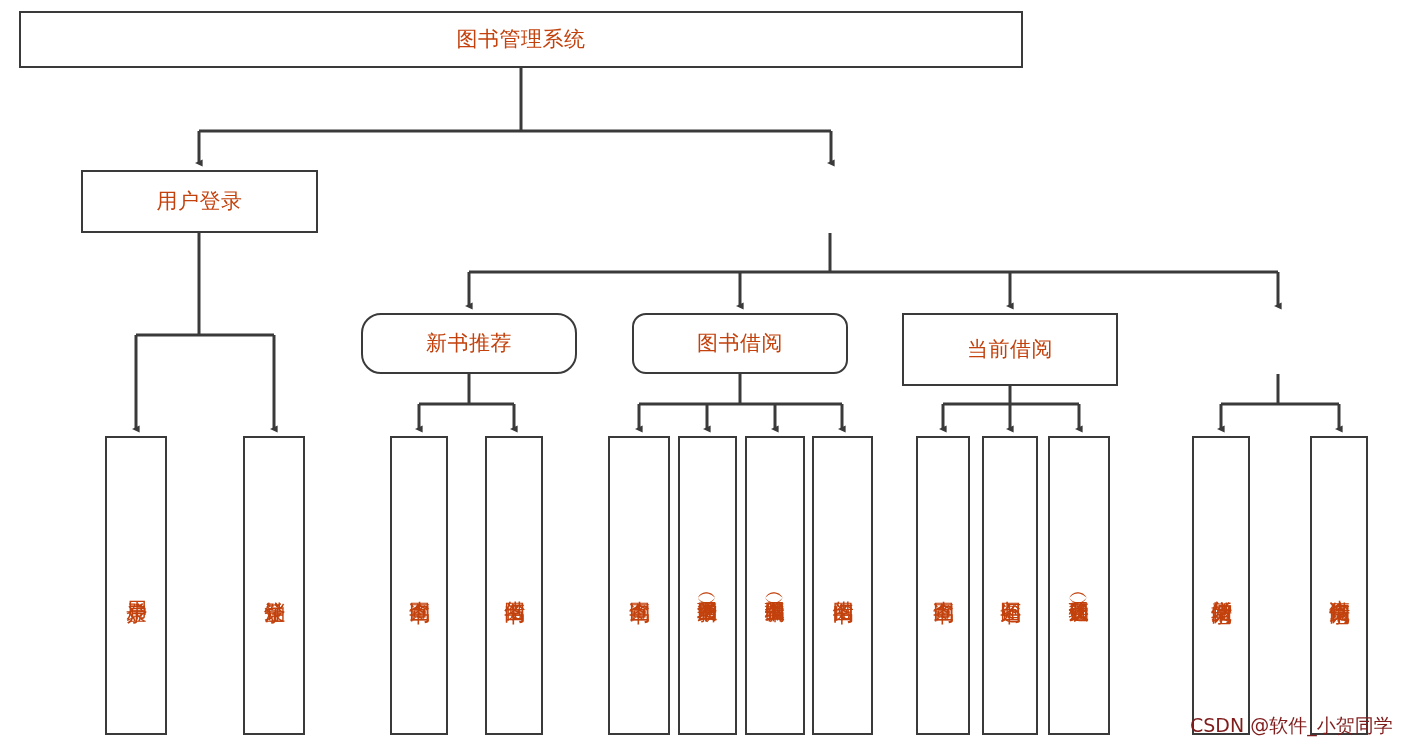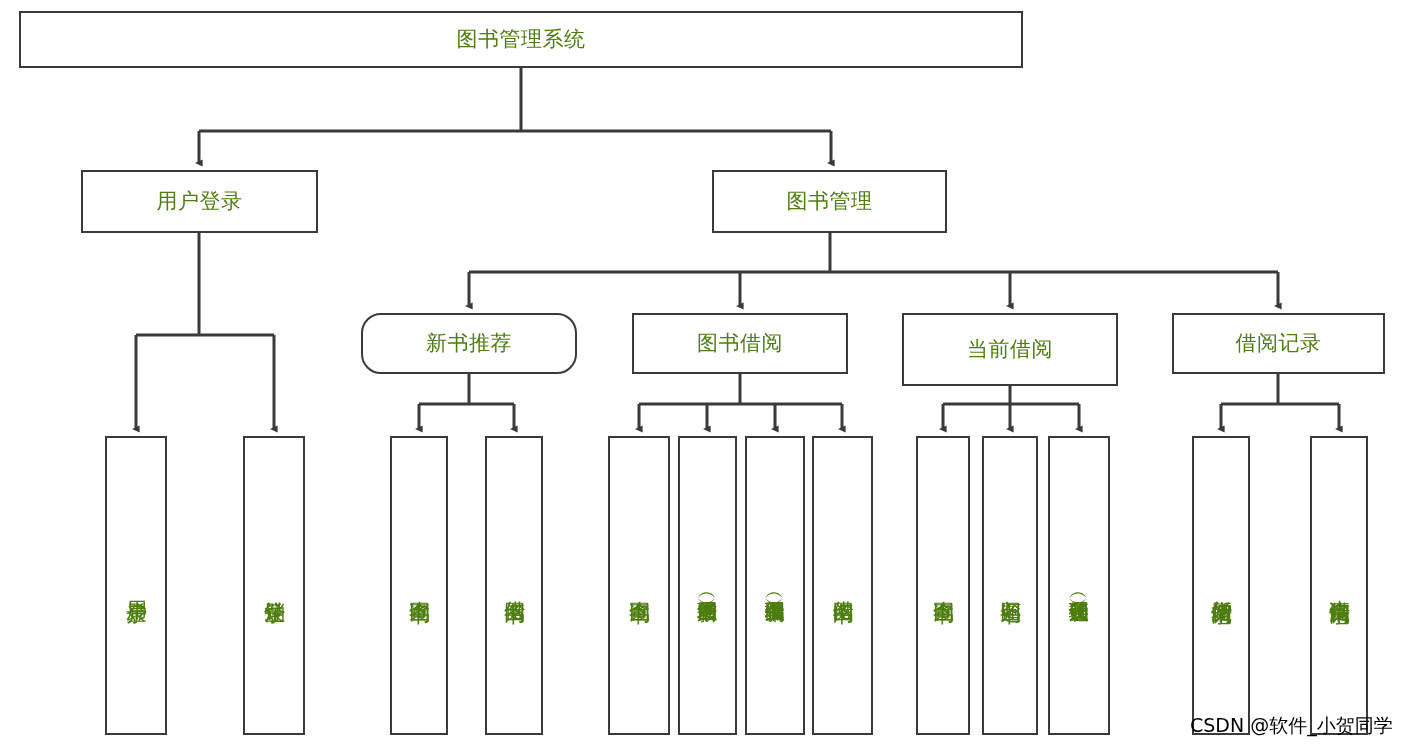--- a/index.html
+++ b/index.html
@@ -27,21 +27,21 @@
     pointer-events: none;
   }
   .node {
     position: absolute;
     box-sizing: border-box;
     background: #ffffff;
     border: 2px solid #3a3a3a;
     display: flex;
     align-items: center;
     justify-content: center;
-    color: #4d7c0f;
+    color: #c2410c;
   }
   .node-h {
     font-size: 21px;
     letter-spacing: 0.5px;
     line-height: 1.1;
     white-space: nowrap;
   }
   .node-v {
     font-size: 21px;
     writing-mode: vertical-rl;
@@ -53,21 +53,21 @@
   }
   .node-v.tight {
     letter-spacing: 0px;
     font-size: 20px;
   }
   .watermark {
     position: absolute;
     left: 1190px;
     top: 713px;
     font-size: 19px;
-    color: #000000;
+    color: #7f1d1d;
     white-space: nowrap;
     font-family: "DejaVu Sans", "Liberation Sans", sans-serif;
   }
 </style>
 </head>
 <body>
 
 <div id="diagram-root">
 
   <svg id="edge-layer" viewBox="0 0 1405 747" xmlns="http://www.w3.org/2000/svg">
@@ -116,26 +116,24 @@
       <path d="M1278,374 L1278,404"></path>
       <path d="M1221,404 L1339,404"></path>
       <path d="M1221,404 L1221,429" marker-end="url(#arrowhead)"></path>
       <path d="M1339,404 L1339,429" marker-end="url(#arrowhead)"></path>
     </g>
   </svg>
 
   <div class="node node-h" style="left: 19px; top: 11px; width: 1004px; height: 57px;">图书管理系统</div>
 
   <div class="node node-h" style="left: 81px; top: 170px; width: 237px; height: 63px;">用户登录</div>
-  <div class="node node-h" style="left: 712px; top: 170px; width: 235px; height: 63px;">图书管理</div>
 
   <div class="node node-h" style="left: 361px; top: 313px; width: 216px; height: 61px; border-radius: 20px;">新书推荐</div>
-  <div class="node node-h" style="left: 632px; top: 313px; width: 216px; height: 61px;">图书借阅</div>
+  <div class="node node-h" style="left: 632px; top: 313px; width: 216px; height: 61px; border-radius: 14px;">图书借阅</div>
   <div class="node node-h" style="left: 902px; top: 313px; width: 216px; height: 73px;">当前借阅</div>
-  <div class="node node-h" style="left: 1172px; top: 313px; width: 213px; height: 61px;">借阅记录</div>
 
   <div class="node node-v" style="left: 105px; top: 436px; width: 62px; height: 299px;">用户登录</div>
   <div class="node node-v" style="left: 243px; top: 436px; width: 62px; height: 299px;">注销登录</div>
   <div class="node node-v" style="left: 390px; top: 436px; width: 58px; height: 299px;">查询图书</div>
   <div class="node node-v" style="left: 485px; top: 436px; width: 58px; height: 299px;">借阅图书</div>
   <div class="node node-v" style="left: 608px; top: 436px; width: 62px; height: 299px;">查询图书</div>
   <div class="node node-v tight" style="left: 678px; top: 436px; width: 59px; height: 299px;">新增图书（管理员）</div>
   <div class="node node-v tight" style="left: 745px; top: 436px; width: 60px; height: 299px;">编辑图书（管理员）</div>
   <div class="node node-v" style="left: 812px; top: 436px; width: 61px; height: 299px;">借阅图书</div>
   <div class="node node-v" style="left: 916px; top: 436px; width: 54px; height: 299px;">查询图书</div>

